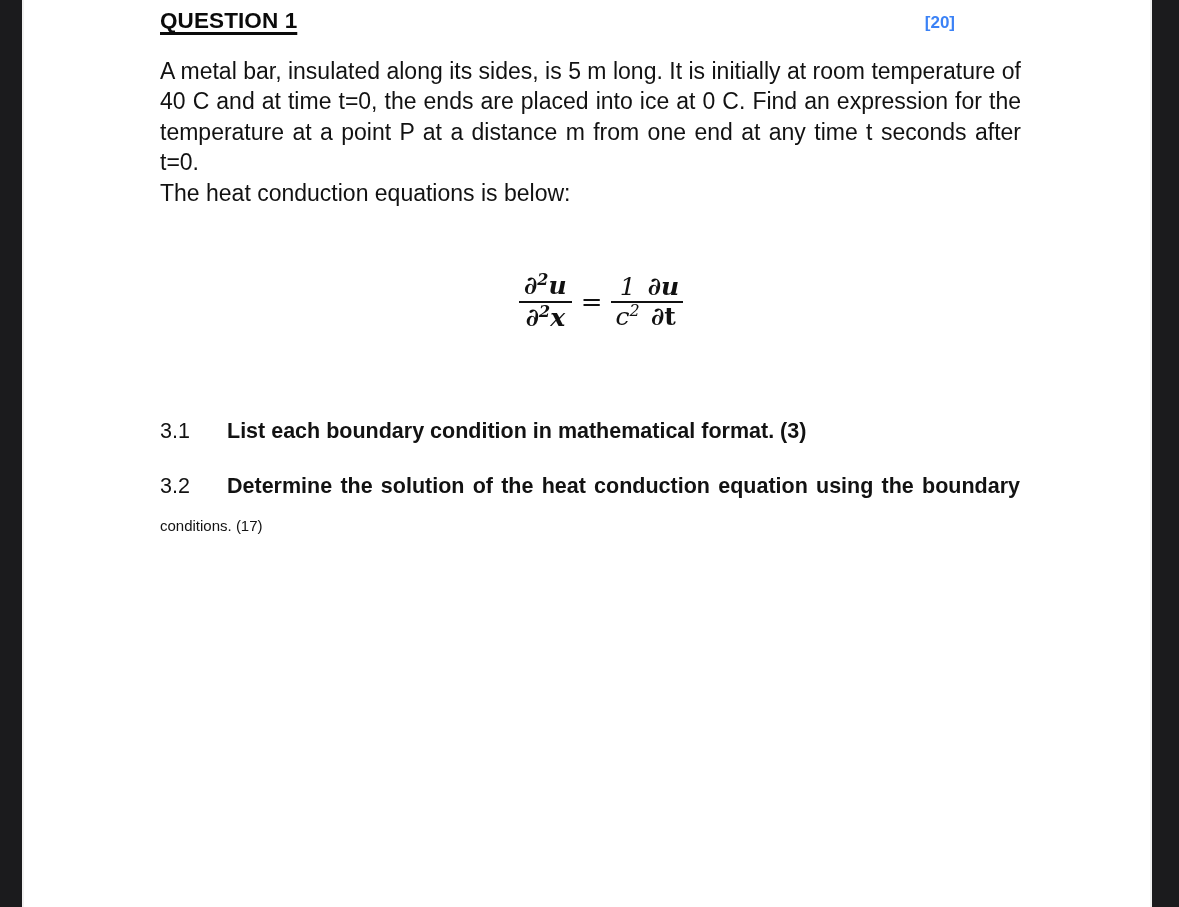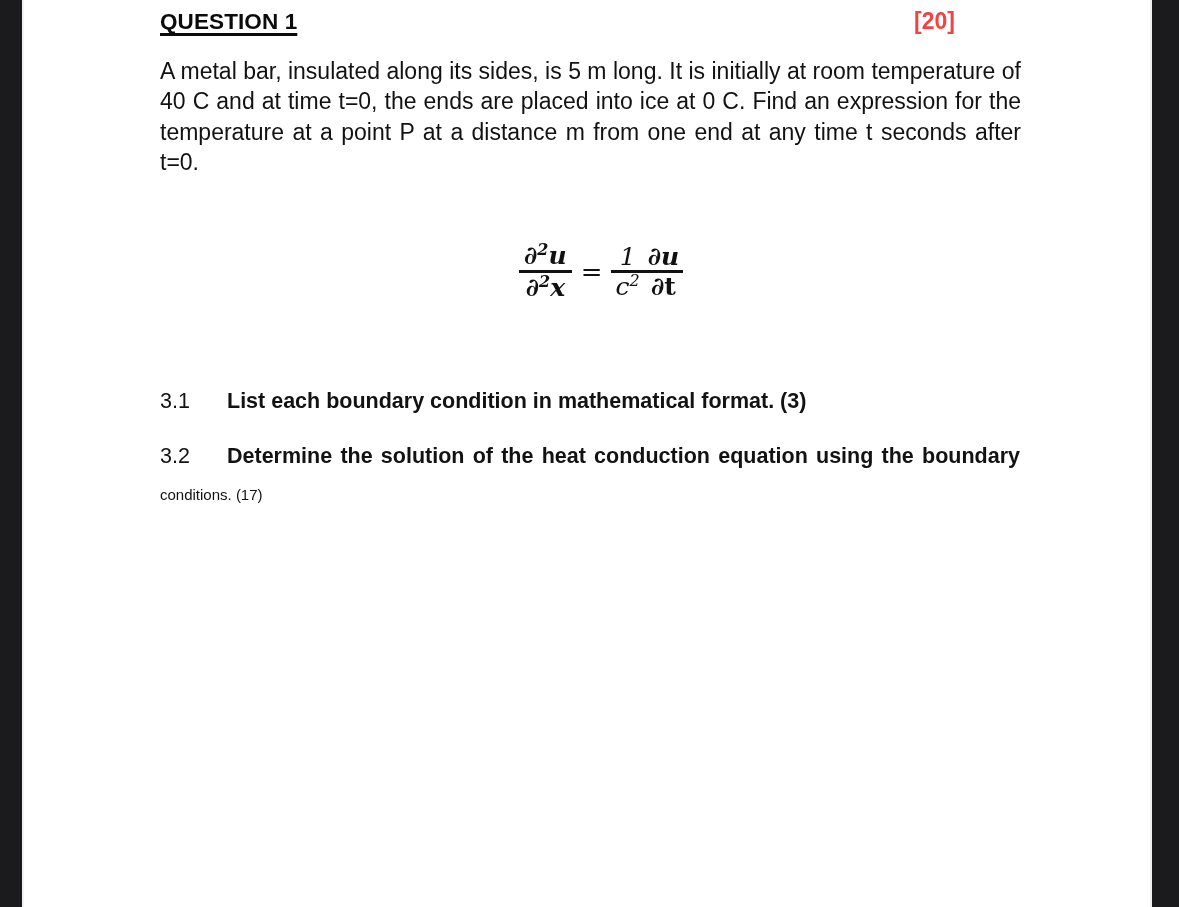--- a/index.html
+++ b/index.html
@@ -70,23 +70,23 @@
   .q-title {
     font-size: 22.5px;
     font-weight: bold;
     letter-spacing: 0.1px;
     color: #0b0b0b;
     text-decoration: underline;
     text-underline-offset: 4px;
     text-decoration-thickness: 2.5px;
   }
   .q-marks {
-    font-size: 23px;
-    font-weight: bold;
-    color: #ef4444;
+    font-size: 17px;
+    font-weight: bold;
+    color: #3b82f6;
     margin-right: 65px;   
   }
 
   
   .intro {
     margin-top: 14px;
     font-size: 23px;
     line-height: 30.4px;
     color: #121212;
     text-align: justify;
@@ -201,20 +201,21 @@
   <div class="page">
     <div class="doc">
 
       <div class="heading-row">
         <span class="q-title">QUESTION 1</span>
         <span class="q-marks">[20]</span>
       </div>
 
       <div class="intro">
         <span>A metal bar, insulated along its sides, is 5 m long. It is initially at room temperature of 40 C and at time t=0, the ends are placed into ice at 0 C. Find an expression for the temperature at a point P at a distance m from one end at any time t seconds after t=0.</span>
+        <span class="last-line">The heat conduction equations is below:</span>
       </div>
 
       <div class="equation-block">
         <div class="formula">
 
           <span class="frac">
             <span class="num"><span class="mathbi">∂</span><span class="mathbi sup">2</span><span class="mathbi">u</span></span>
             <span class="bar"></span>
             <span class="den"><span class="mathbi">∂</span><span class="mathbi sup">2</span><span class="mathbi">x</span></span>
           </span>

